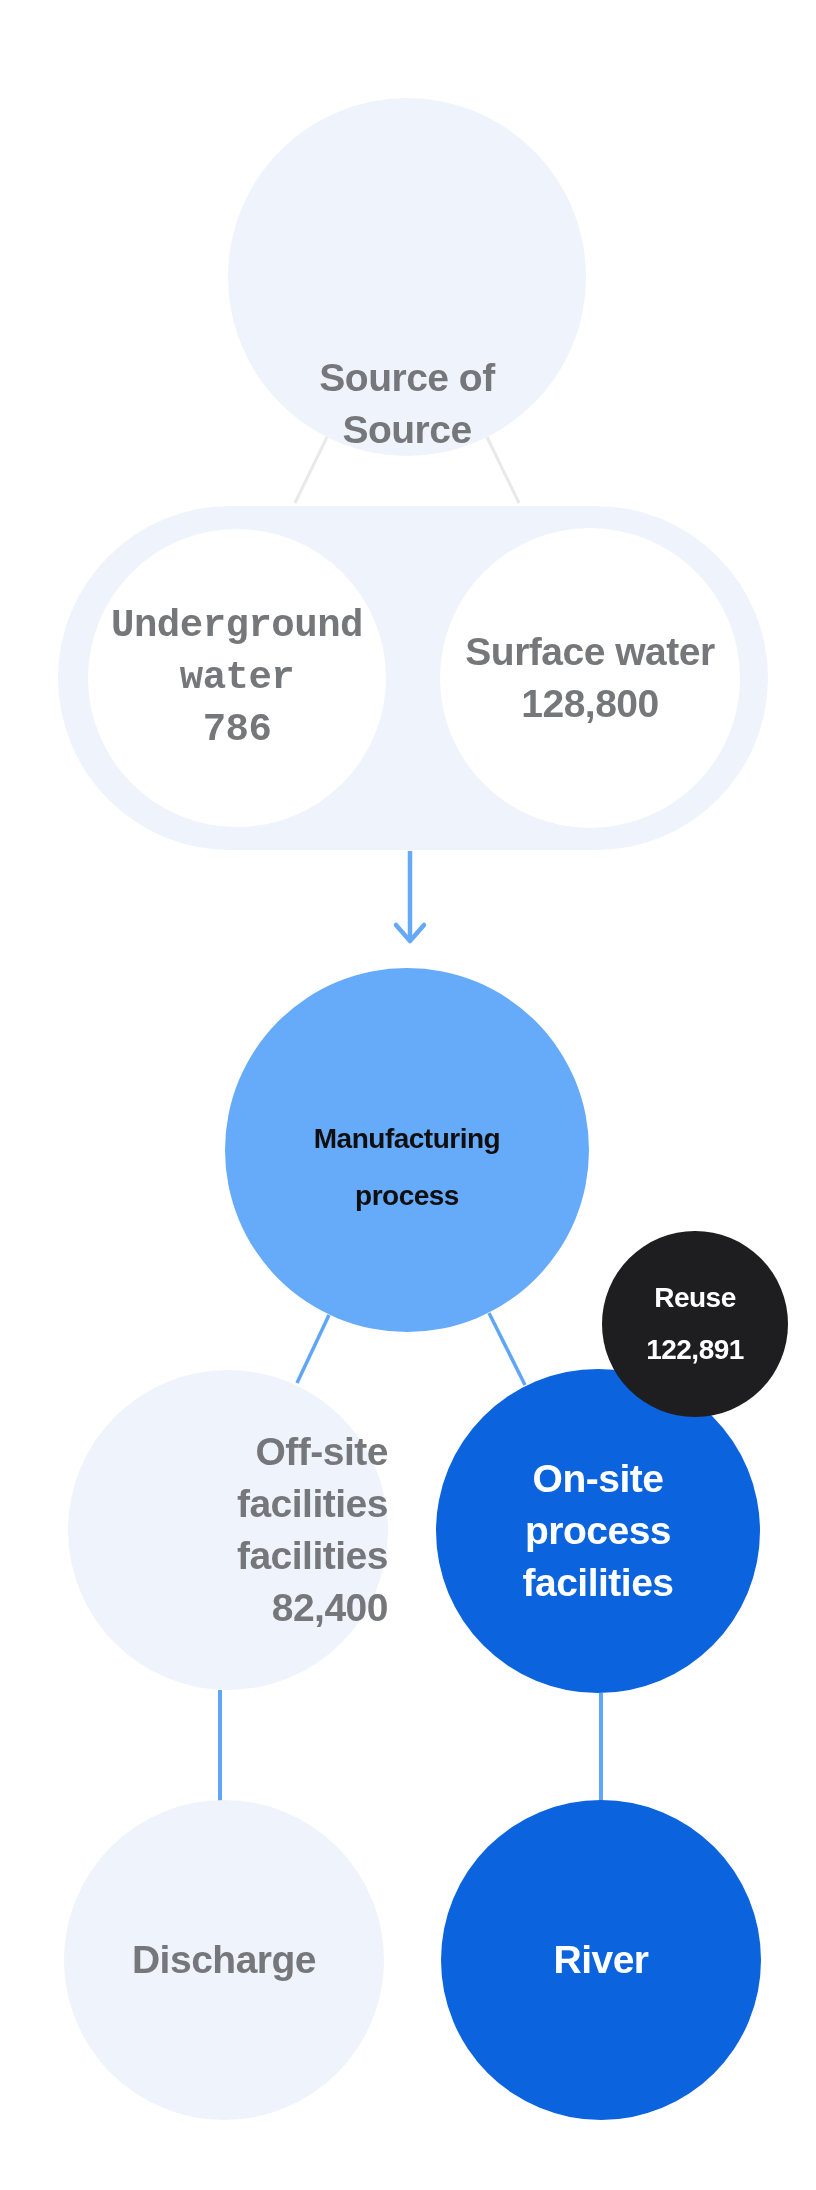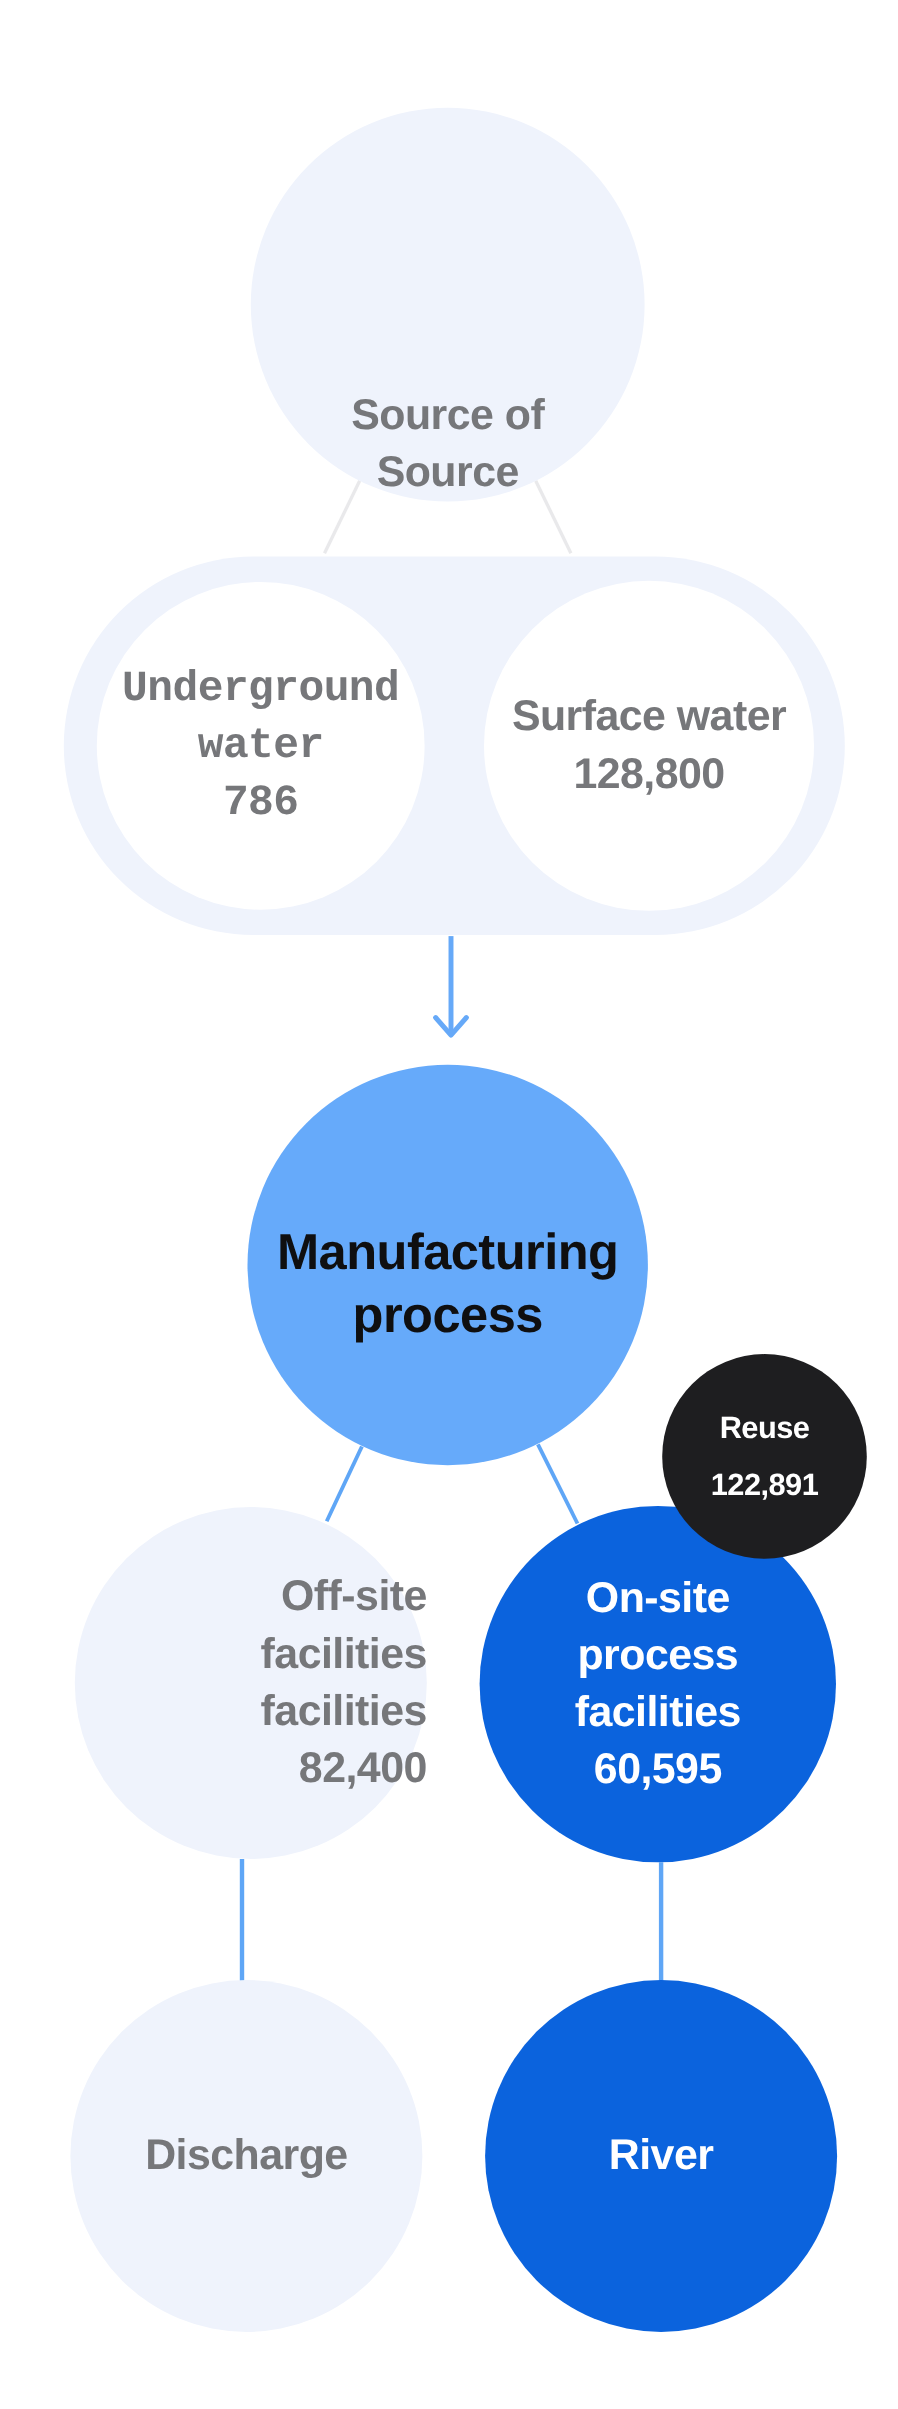--- a/index.html
+++ b/index.html
@@ -22,21 +22,21 @@
   svg.lines{position:absolute;left:0;top:0;z-index:1;}
   .node{
     position:absolute;border-radius:50%;z-index:2;
     display:flex;align-items:center;justify-content:center;text-align:center;
   }
   .node .txt{width:100%;}
   .label{
     font-size:39px;font-weight:700;line-height:52px;letter-spacing:-0.5px;
     color:var(--c-graytext);
   }
-  .label.dark{color:var(--c-darktext);font-size:46px;line-height:57px;margin-top:34px;}
+  .label.dark{color:var(--c-darktext);font-size:28px;line-height:57px;margin-top:34px;}
   .label.white{color:#fff;}
   .label.small{font-size:28px;line-height:52px;}
   
   .pill{
     position:absolute;left:58px;top:506px;width:710px;height:344px;
     border-radius:172px;background:var(--c-light);z-index:2;
   }
   .n-source{left:228px;top:98px;width:358px;height:358px;background:var(--c-light);align-items:flex-end;}
   .n-underground{left:88px;top:529px;width:298px;height:298px;background:var(--c-white);z-index:3;font-family:Liberation Mono, monospace;}
   .n-surface{left:440px;top:528px;width:300px;height:300px;background:var(--c-white);z-index:3;}
@@ -101,21 +101,20 @@
       <div>facilities</div>
       <div>82,400</div>
     </div>
   </div>
 
   <div class="node n-onsite">
     <div class="txt label white">
       <div>On-site</div>
       <div>process</div>
       <div>facilities</div>
-      <div>60,595</div>
     </div>
   </div>
 
   <div class="node n-reuse">
     <div class="txt label white small">
       <div>Reuse</div>
       <div>122,891</div>
     </div>
   </div>
 

